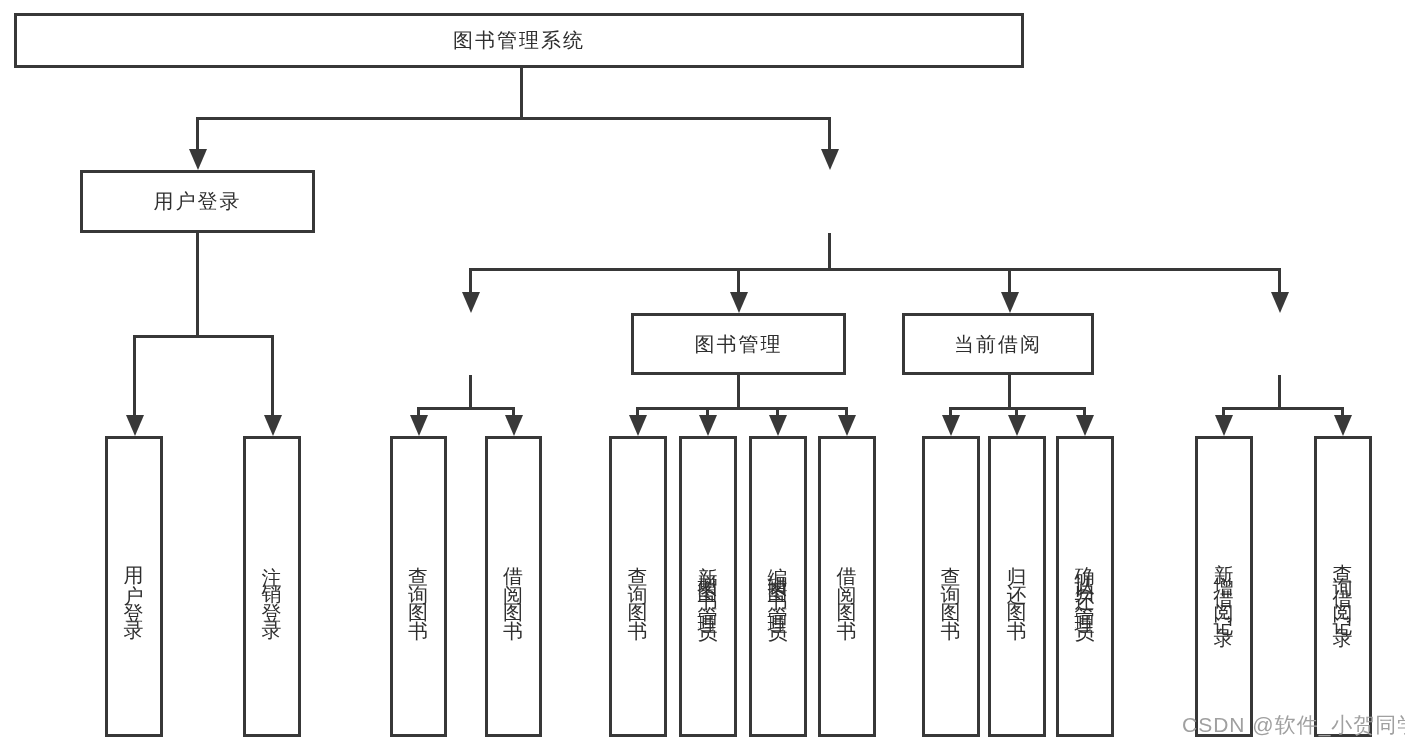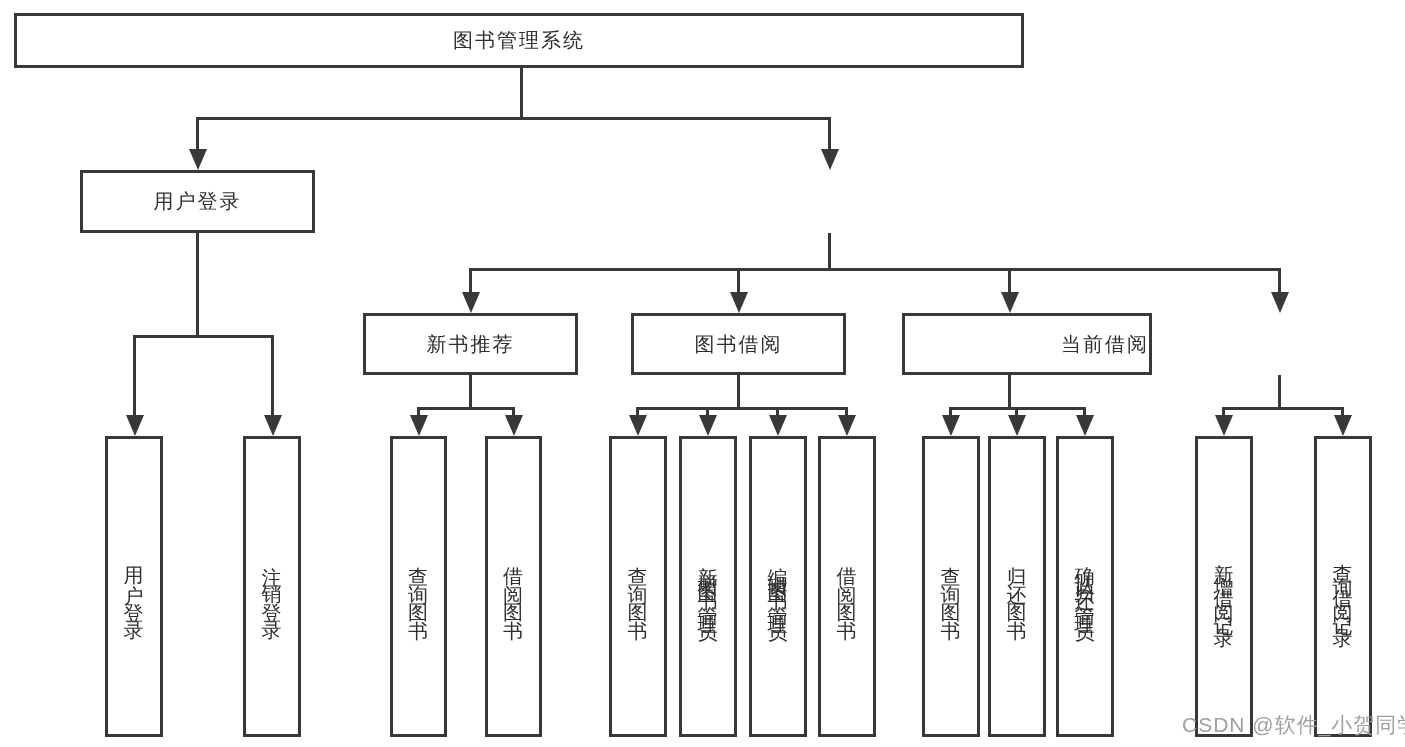--- a/index.html
+++ b/index.html
@@ -87,27 +87,24 @@
   <div class="hl" style="left:469px; top:268px; width:812px;"></div>
   <div class="vl" style="left:469px; top:268px; height:27px;"></div>
   <div class="ar" style="left:462px; top:292px;"></div>
   <div class="vl" style="left:737px; top:268px; height:27px;"></div>
   <div class="ar" style="left:730px; top:292px;"></div>
   <div class="vl" style="left:1008px; top:268px; height:27px;"></div>
   <div class="ar" style="left:1001px; top:292px;"></div>
   <div class="vl" style="left:1278px; top:268px; height:27px;"></div>
   <div class="ar" style="left:1271px; top:292px;"></div>
 
-  <div class="box" style="left:363px; top:313px; width:215px; height:62px;">
-    <span class="label">新书推荐</span>
+  <div class="box" style="left:631px; top:313px; width:215px; height:62px;">
+    <span class="label">图书管理</span>
   </div>
-  <div class="box" style="left:631px; top:313px; width:215px; height:62px;">
-    <span class="label">图书借阅</span>
-  </div>
-  <div class="box" style="left:902px; top:313px; width:250px; height:62px;justify-content:flex-end;">
+  <div class="box" style="left:902px; top:313px; width:192px; height:62px;">
     <span class="label">当前借阅</span>
   </div>
 
   <div class="vl" style="left:469px; top:375px; height:35px;"></div>
   <div class="vl" style="left:737px; top:375px; height:35px;"></div>
   <div class="vl" style="left:1008px; top:375px; height:35px;"></div>
   <div class="vl" style="left:1278px; top:375px; height:35px;"></div>
 
   <div class="hl" style="left:417px; top:407px; width:98px;"></div>
   <div class="hl" style="left:636px; top:407px; width:212px;"></div>

